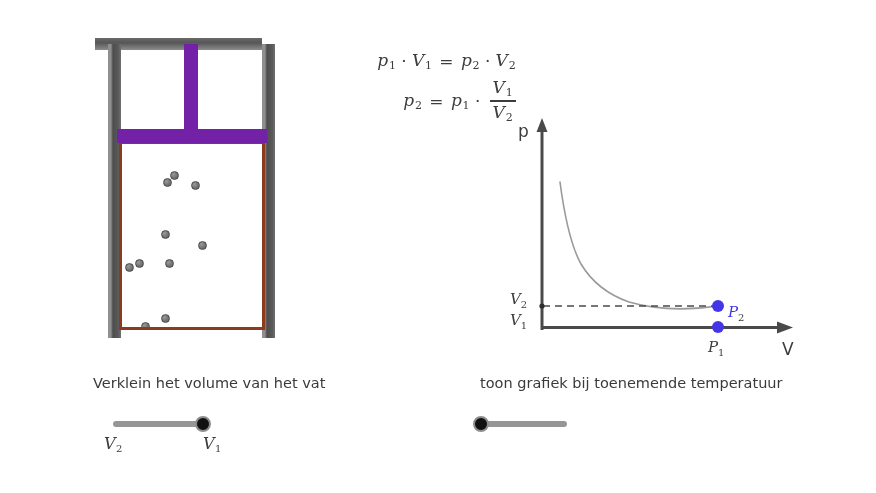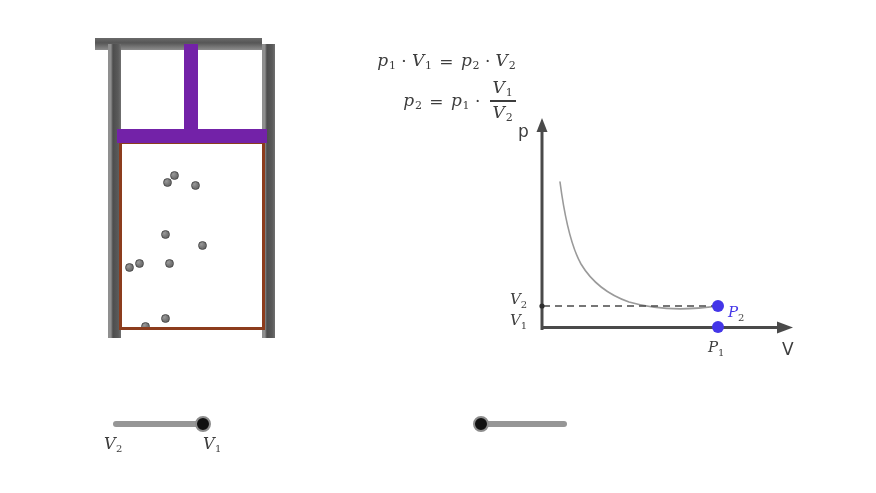--- a/index.html
+++ b/index.html
@@ -324,29 +324,31 @@
       <text class="pt-label-blue" x="223" y="205">
         <tspan>P</tspan><tspan class="tick-sub" dy="4" fill="#4436e8">2</tspan>
       </text>
       <text class="pt-label-dark" x="203" y="240">
         <tspan>P</tspan><tspan class="tick-sub" dy="4">1</tspan>
       </text>
 
     </svg>
   </div>
 
+  <div class="caption" id="caption-left">Verklein het volume van het vat</div>
 
   <div class="slider" id="slider-volume">
     <div class="slider-track"></div>
     <div class="slider-handle"></div>
   </div>
 
   <div class="slider-end-label" id="slider-label-min"><span>V</span><span class="msub">2</span></div>
 
   <div class="slider-end-label" id="slider-label-max"><span>V</span><span class="msub">1</span></div>
 
+  <div class="caption" id="caption-right">toon grafiek bij toenemende temperatuur</div>
 
   <div class="slider" id="slider-temperature">
     <div class="slider-track"></div>
     <div class="slider-handle"></div>
   </div>
 
 </div>
 
 </body></html>

